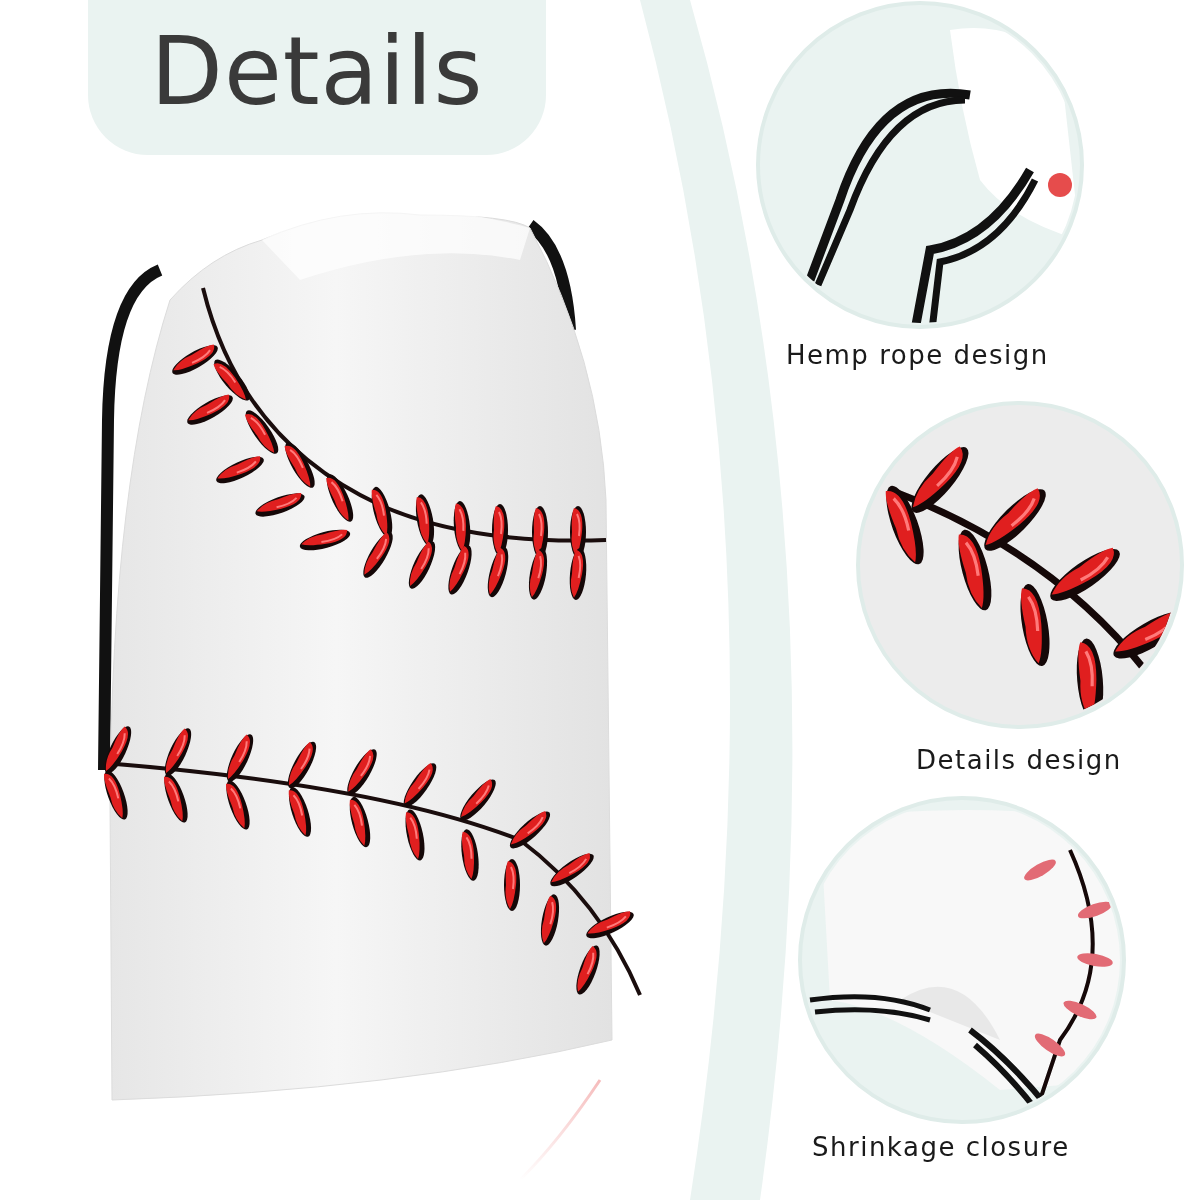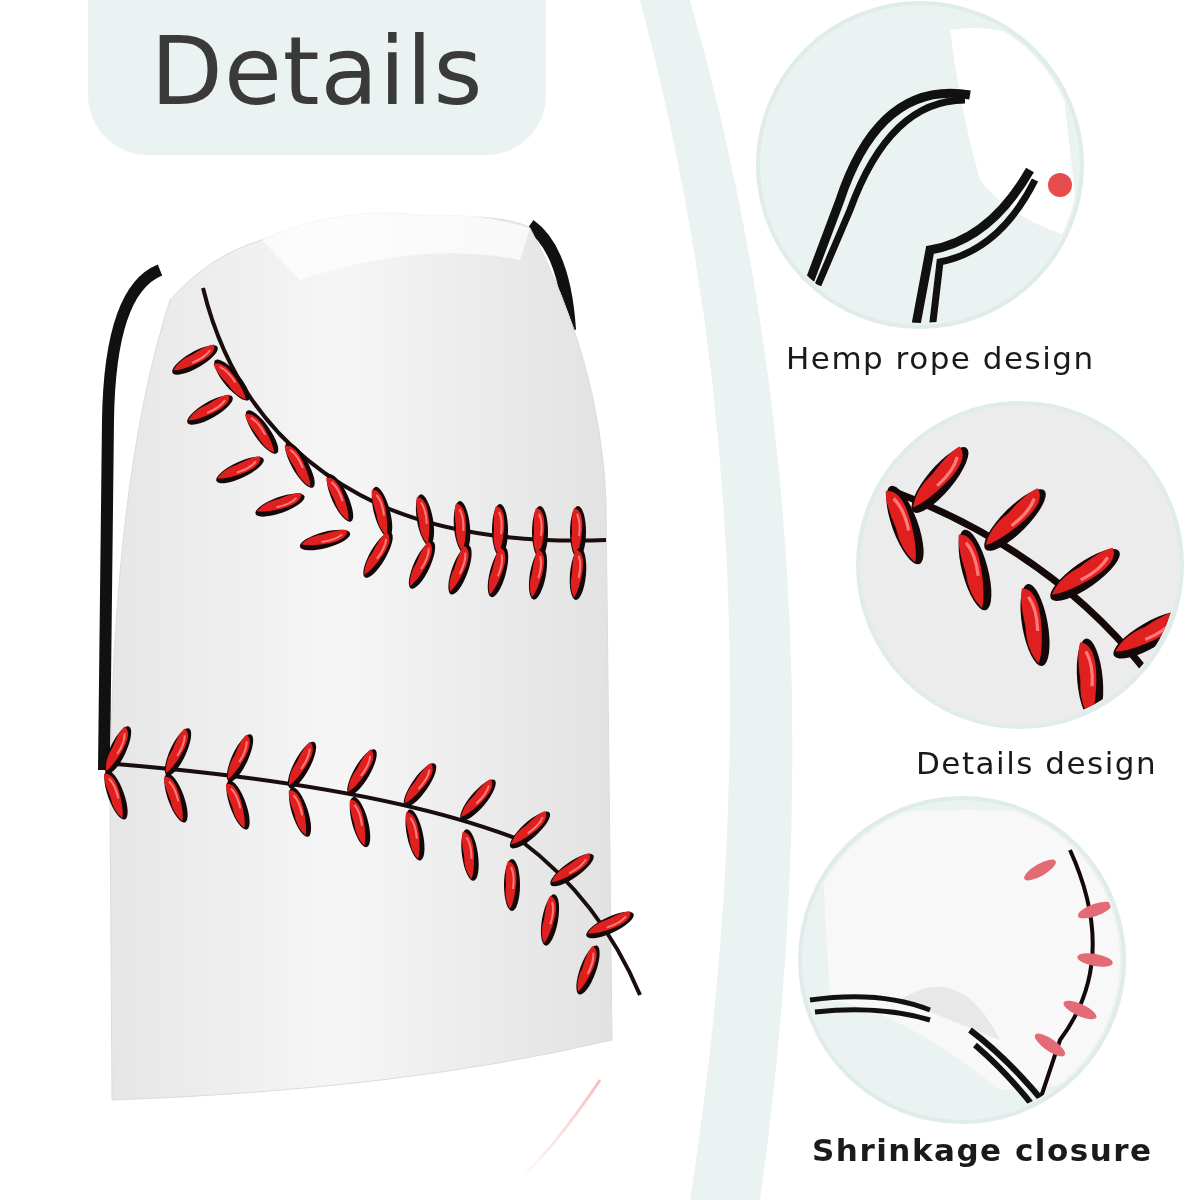--- a/index.html
+++ b/index.html
@@ -1,20 +1,20 @@
 <!DOCTYPE html>
 <html><head>
 <meta charset="utf-8">
 <style>
   html,body{margin:0;padding:0;}
   body{width:1200px;height:1200px;position:relative;overflow:hidden;background:#ffffff;font-family:"DejaVu Sans","Liberation Sans",sans-serif;}
   .title-box{position:absolute;left:88px;top:0;width:458px;height:155px;background:#eaf3f1;border-radius:0 0 60px 60px;}
   .title-text{position:absolute;left:88px;top:12px;width:458px;text-align:center;font-size:94px;color:#3a3a3a;letter-spacing:1px;line-height:120px;}
   .stage{position:absolute;left:0;top:0;width:1200px;height:1200px;}
-  .caption{position:absolute;font-size:31px;color:#1a1a1a;letter-spacing:1.5px;white-space:nowrap;}
+  .caption{position:absolute;font-size:26px;color:#1a1a1a;letter-spacing:1.5px;white-space:nowrap;}
 </style>
 </head>
 <body>
 
 <div class="title-box"></div>
 <div class="title-text">Details</div>
 
 <svg class="stage" viewBox="0 0 1200 1200">
   <defs>
     <linearGradient id="bagGrad" x1="0" x2="1" y1="0" y2="0">
@@ -147,13 +147,13 @@
       <path d="M810,1000 Q880,990 930,1010" stroke="#111" stroke-width="5" fill="none"></path>
       <path d="M815,1012 Q880,1005 930,1020" stroke="#111" stroke-width="5" fill="none"></path>
       <path d="M970,1030 Q1010,1060 1050,1110" stroke="#111" stroke-width="6" fill="none"></path>
       <path d="M975,1045 Q1010,1075 1040,1115" stroke="#111" stroke-width="6" fill="none"></path>
     </g>
   </g>
 </svg>
 
 <div class="caption" style="left: 786px; top: 340px;">Hemp rope design</div>
 <div class="caption" style="left:916px;top:745px;">Details design</div>
-<div class="caption" style="left:812px;top:1132px;font-weight:bold;">Shrinkage closure</div>
+<div class="caption" style="left:812px;top:1132px;">Shrinkage closure</div>
 
 </body></html>

